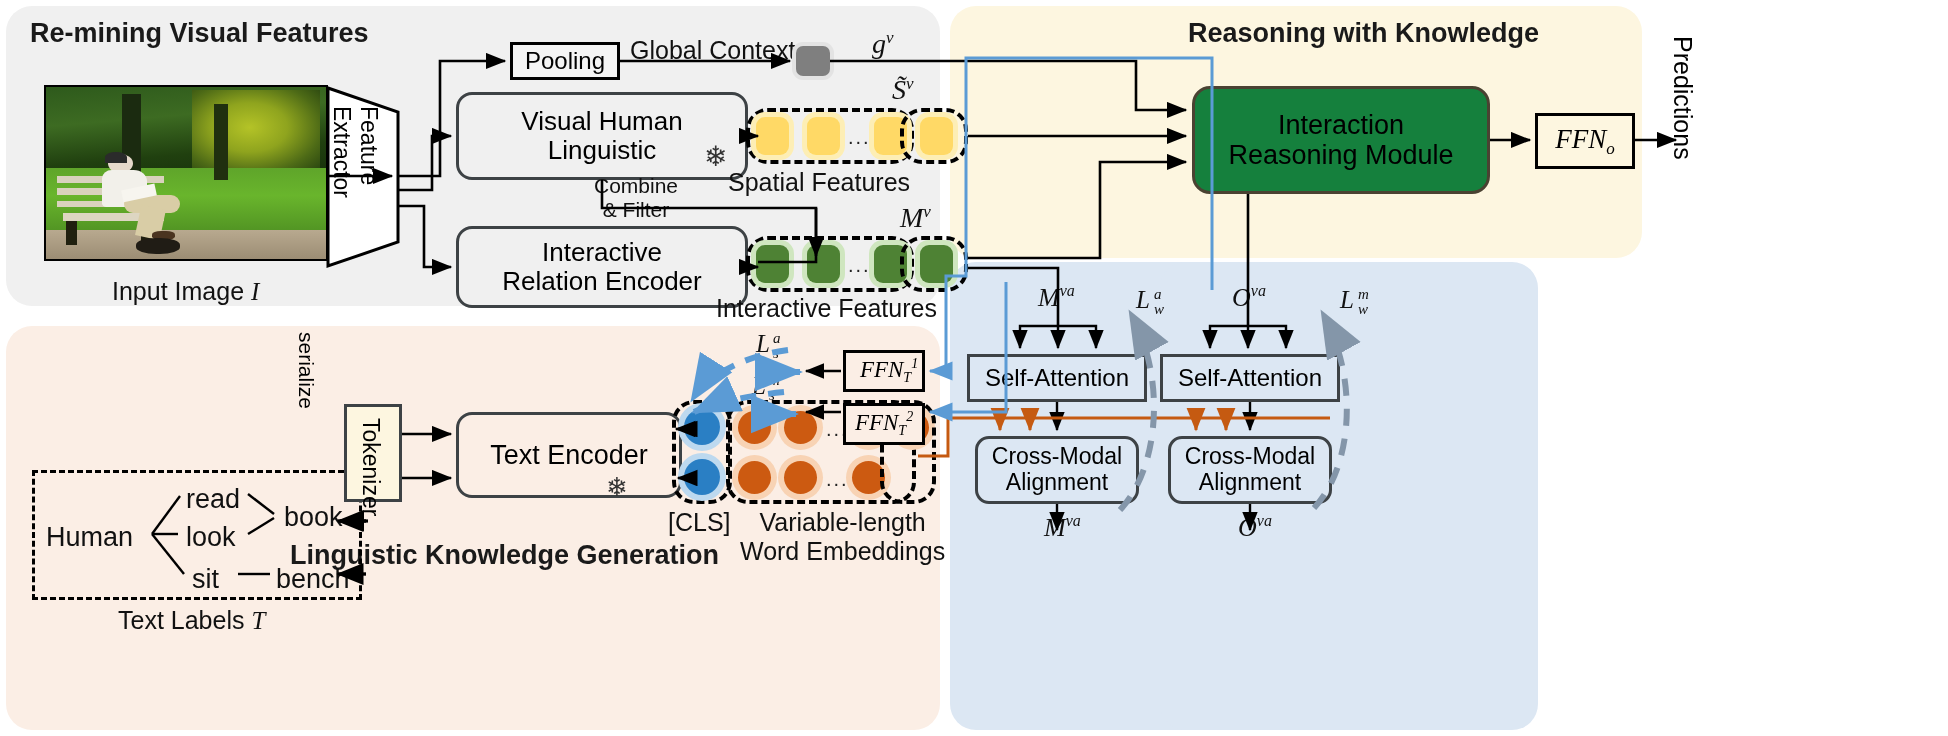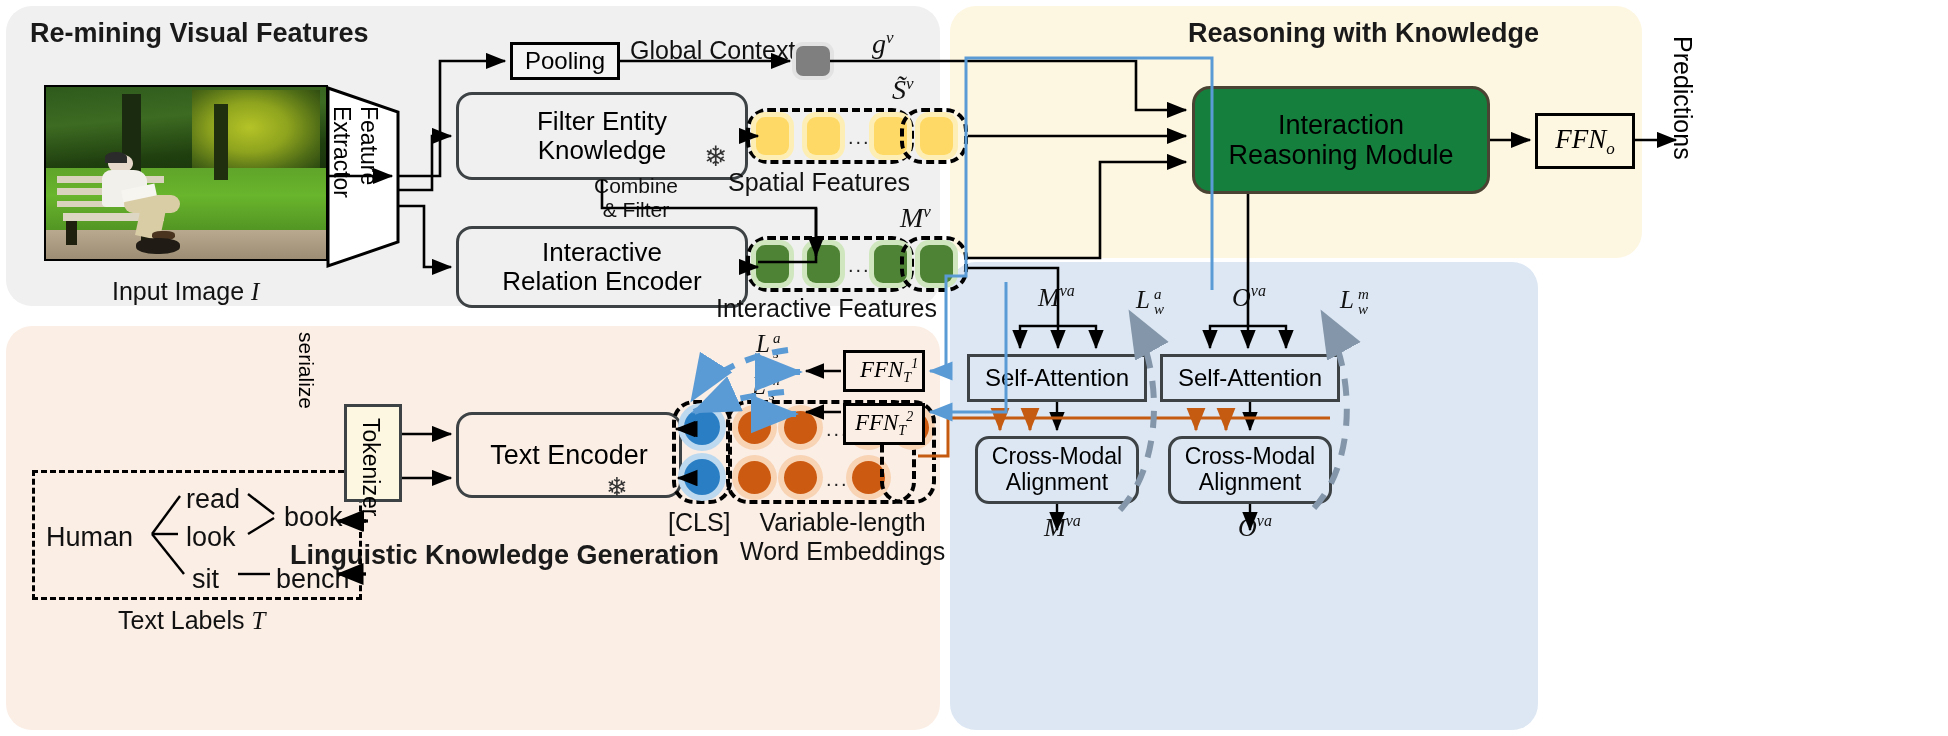--- a/index.html
+++ b/index.html
@@ -81,22 +81,22 @@
   <div class="box sq" style="left:510px;top:42px;width:110px;height:38px;background:#f4f4f4;font-size:24px;">
     <span>Pooling</span>
   </div>
   <div class="lbl" style="left:630px;top:36px;font-size:25px;">Global Context</div>
   <div style="position:absolute;left:796px;top:46px;width:34px;height:30px;border-radius:7px;background:#7f7f7f;box-shadow:0 0 0 4px #e3e3e3;"></div>
   <div class="lbl ital" style="left:872px;top:28px;font-size:28px;">
     <span>g</span><sup style="font-size:17px;">v</sup>
   </div>
 
   <div class="box rr" style="left:456px;top:92px;width:292px;height:88px;font-size:26px;flex-direction:column;">
-    <span>Filter Entity</span>
-    <span>Knowledge</span>
+    <span>Visual Human</span>
+    <span>Linguistic</span>
   </div>
   <div style="position:absolute;left:704px;top:143px;font-size:28px;color:#333;line-height:1;">❄</div>
 
   <div class="lbl" style="left:594px;top:174px;font-size:21px;text-align:center;">
     <div>Combine</div>
     <div>&amp; Filter</div>
   </div>
 
   <div class="box rr" style="left:456px;top:226px;width:292px;height:82px;font-size:26px;flex-direction:column;">
     <span>Interactive</span>

